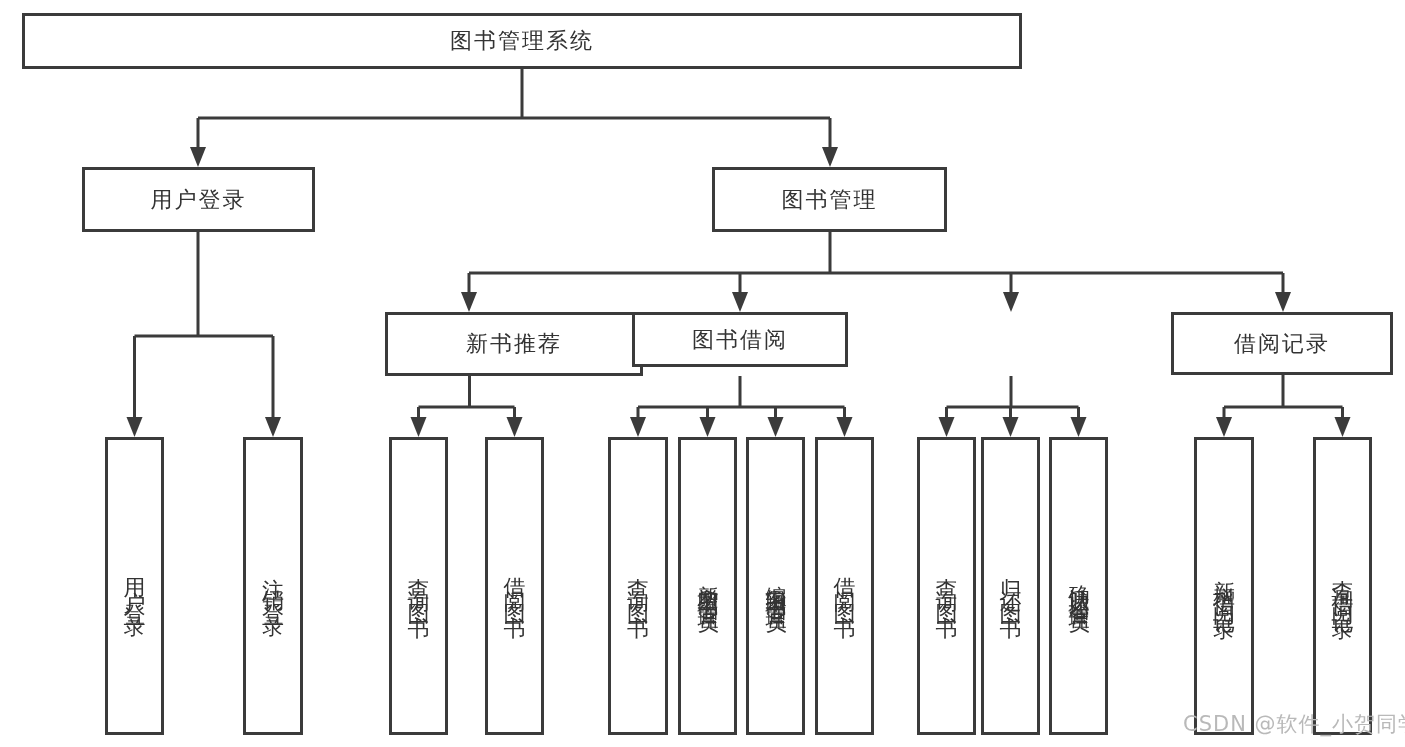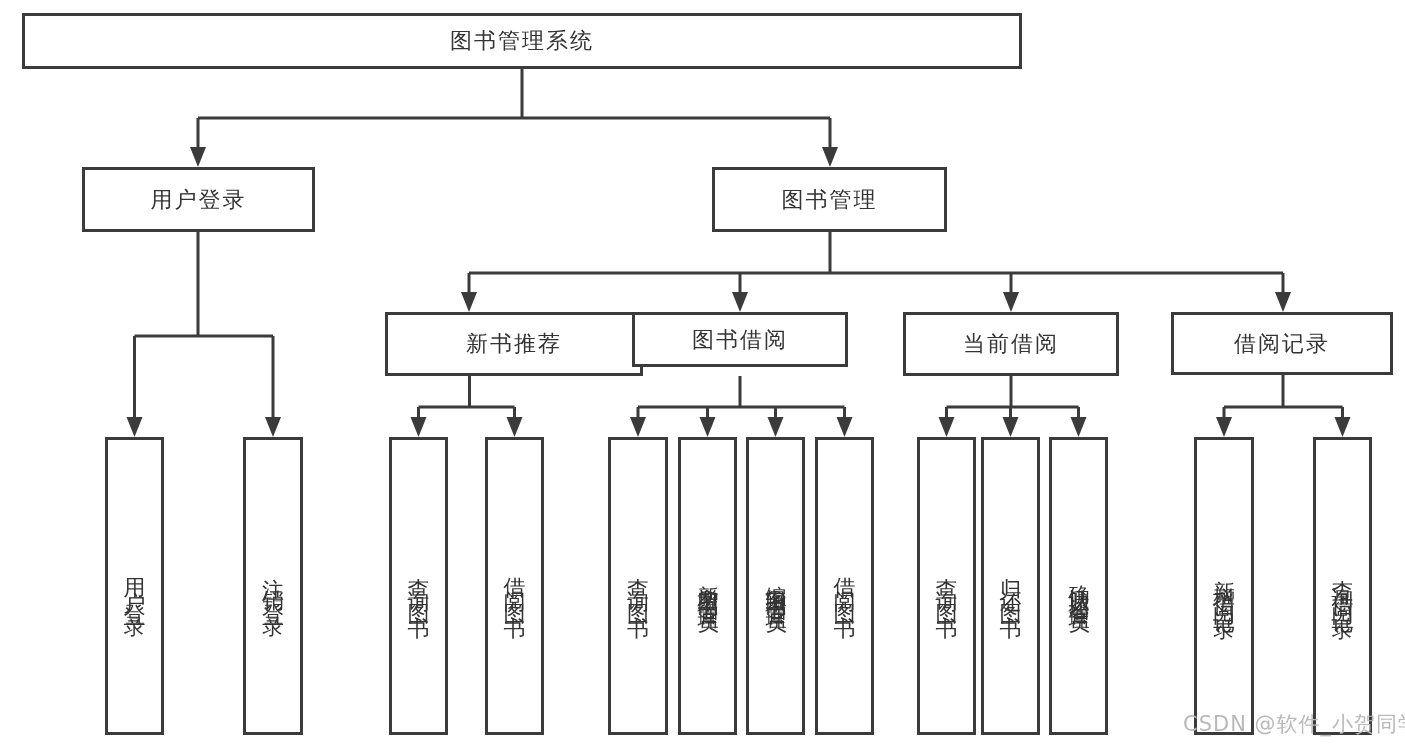--- a/index.html
+++ b/index.html
@@ -113,23 +113,20 @@
   <div class="box hbox" style="left:712px; top:167px; width:235px; height:65px;">
     <span>图书管理</span>
   </div>
 
   <div class="box hbox" style="left:362px; top:312px; width:258px; height:64px;margin-left:23px;">
     <span>新书推荐</span>
   </div>
   <div class="box hbox" style="left:632px; top:312px; width:216px; height:55px;">
     <span>图书借阅</span>
   </div>
-  <div class="box hbox" style="left:903px; top:312px; width:216px; height:64px;">
-    <span>当前借阅</span>
-  </div>
   <div class="box hbox" style="left:1171px; top:312px; width:222px; height:63px;">
     <span>借阅记录</span>
   </div>
 
   <div class="box vbox" style="left:105px; top:437px; width:59px; height:298px;">
     <span>用户登录</span>
   </div>
   <div class="box vbox" style="left:243px; top:437px; width:60px; height:298px;">
     <span>注销登录</span>
   </div>

